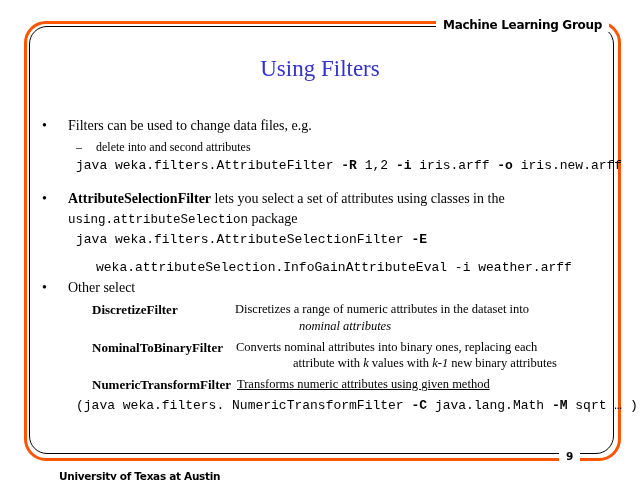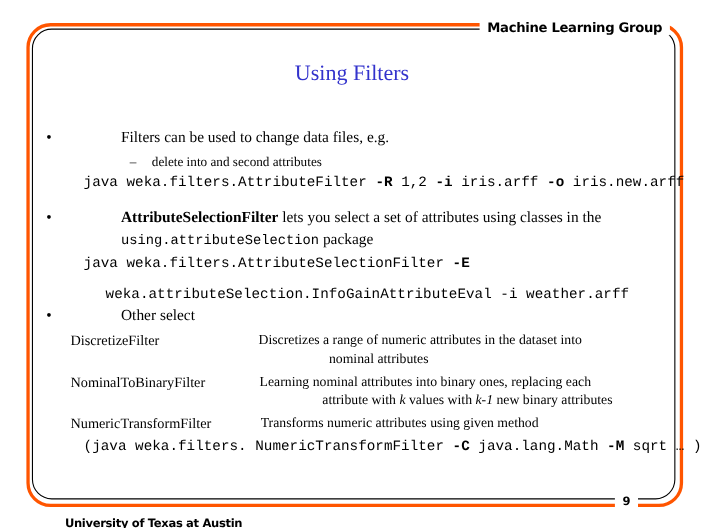--- a/index.html
+++ b/index.html
@@ -9,27 +9,27 @@
                  border:3px solid #ff5500; border-radius:22px; box-sizing:content-box; }
   .frame-inner { position:absolute; left:29px; top:26px; width:583px; height:426px;
                  border:1px solid #000; border-radius:18px; }
   .header-label { position:absolute; top:18px; left:436px; padding:0 7px; background:#fff;
                   font-family:"DejaVu Sans", sans-serif; font-size:12px; font-weight:bold; letter-spacing:-0.3px; line-height:14px; }
   .footer-label { position:absolute; top:449px; left:52px; padding:0 7px; background:#fff;
                   font-family:"DejaVu Sans", sans-serif; font-size:10.5px; font-weight:bold; letter-spacing:-0.3px; line-height:14px;margin-top:20px; }
   .page-number { position:absolute; top:449px; left:559px; padding:0 7px; background:#fff;
                  font-family:"DejaVu Sans", sans-serif; font-size:10.5px; font-weight:bold; line-height:14px; }
   .title { position:absolute; top:56px; left:0; width:640px; text-align:center;
-           font-size:20px; color:#3333cc; }
+           font-size:23px; color:#3333cc; }
   .bullet { position:absolute; left:42px; font-size:14px; }
-  .text { position:absolute; font-size:14px; white-space:nowrap;margin-left:42px; }
+  .text { position:absolute; font-size:14px; white-space:nowrap; }
   .small { font-size:12px; }
   .mono { font-family:"Liberation Mono", monospace; font-size:13px; white-space:nowrap; position:absolute; }
   b.m { font-weight:bold; }
-  .fname { position:absolute; left:64px; font-size:13px; font-weight:normal; white-space:nowrap;text-align:center; }
+  .fname { position:absolute; left:92px; font-size:13px; font-weight:bold; white-space:nowrap;text-align:center; }
   .fdesc { position:absolute; font-size:12.5px; white-space:nowrap; }
 </style>
 </head>
 <body>
 
 <div class="frame-outer"></div>
 <div class="frame-inner"></div>
 
 <div class="header-label">Machine Learning Group</div>
 <div class="footer-label">University of Texas at Austin</div>
@@ -47,22 +47,22 @@
 <div class="text" style="left:68px; top:191px;"><b>AttributeSelectionFilter</b><span> lets you select a set of attributes using classes in the</span></div>
 <div class="text" style="left:68px; top:211px;"><span style="font-family:'Liberation Mono', monospace; font-size:12.5px;">using.attributeSelection</span><span> package</span></div>
 <div class="mono" style="left:76px; top:232px;"><span>java weka.filters.AttributeSelectionFilter </span><b class="m">-E</b></div>
 <div class="mono" style="left:96px; top:246px;margin-top:14px;">weka.attributeSelection.InfoGainAttributeEval -i weather.arff</div>
 
 <div class="bullet" style="top:280px;">•</div>
 <div class="text" style="left:68px; top:280px;">Other select</div>
 
 <div class="fname" style="top:302px;">DiscretizeFilter</div>
 <div class="fdesc" style="left:235px; top:302px;">Discretizes a range of numeric attributes in the dataset into</div>
-<div class="fdesc" style="left:299px; top:319px;">nominal attributes</div>
+<div class="fdesc" style="left:299px; top:319px;font-style:italic;">nominal attributes</div>
 
 <div class="fname" style="top:340px;">NominalToBinaryFilter</div>
-<div class="fdesc" style="left:236px; top:340px;">Learning nominal attributes into binary ones, replacing each</div>
+<div class="fdesc" style="left:236px; top:340px;">Converts nominal attributes into binary ones, replacing each</div>
 <div class="fdesc" style="left:293px; top:356px;"><span>attribute with </span><i>k</i><span> values with </span><i>k-1</i><span> new binary attributes</span></div>
 
 <div class="fname" style="top:377px;">NumericTransformFilter</div>
-<div class="fdesc" style="left:237px; top:377px;">Transforms numeric attributes using given method</div>
+<div class="fdesc" style="left:237px; top:377px;text-decoration:underline;">Transforms numeric attributes using given method</div>
 
 <div class="mono" style="left:76px; top:398px;"><span>(java weka.filters. NumericTransformFilter </span><b class="m">-C</b><span> java.lang.Math </span><b class="m">-M</b><span> sqrt … )</span></div>
 
 </body></html>

